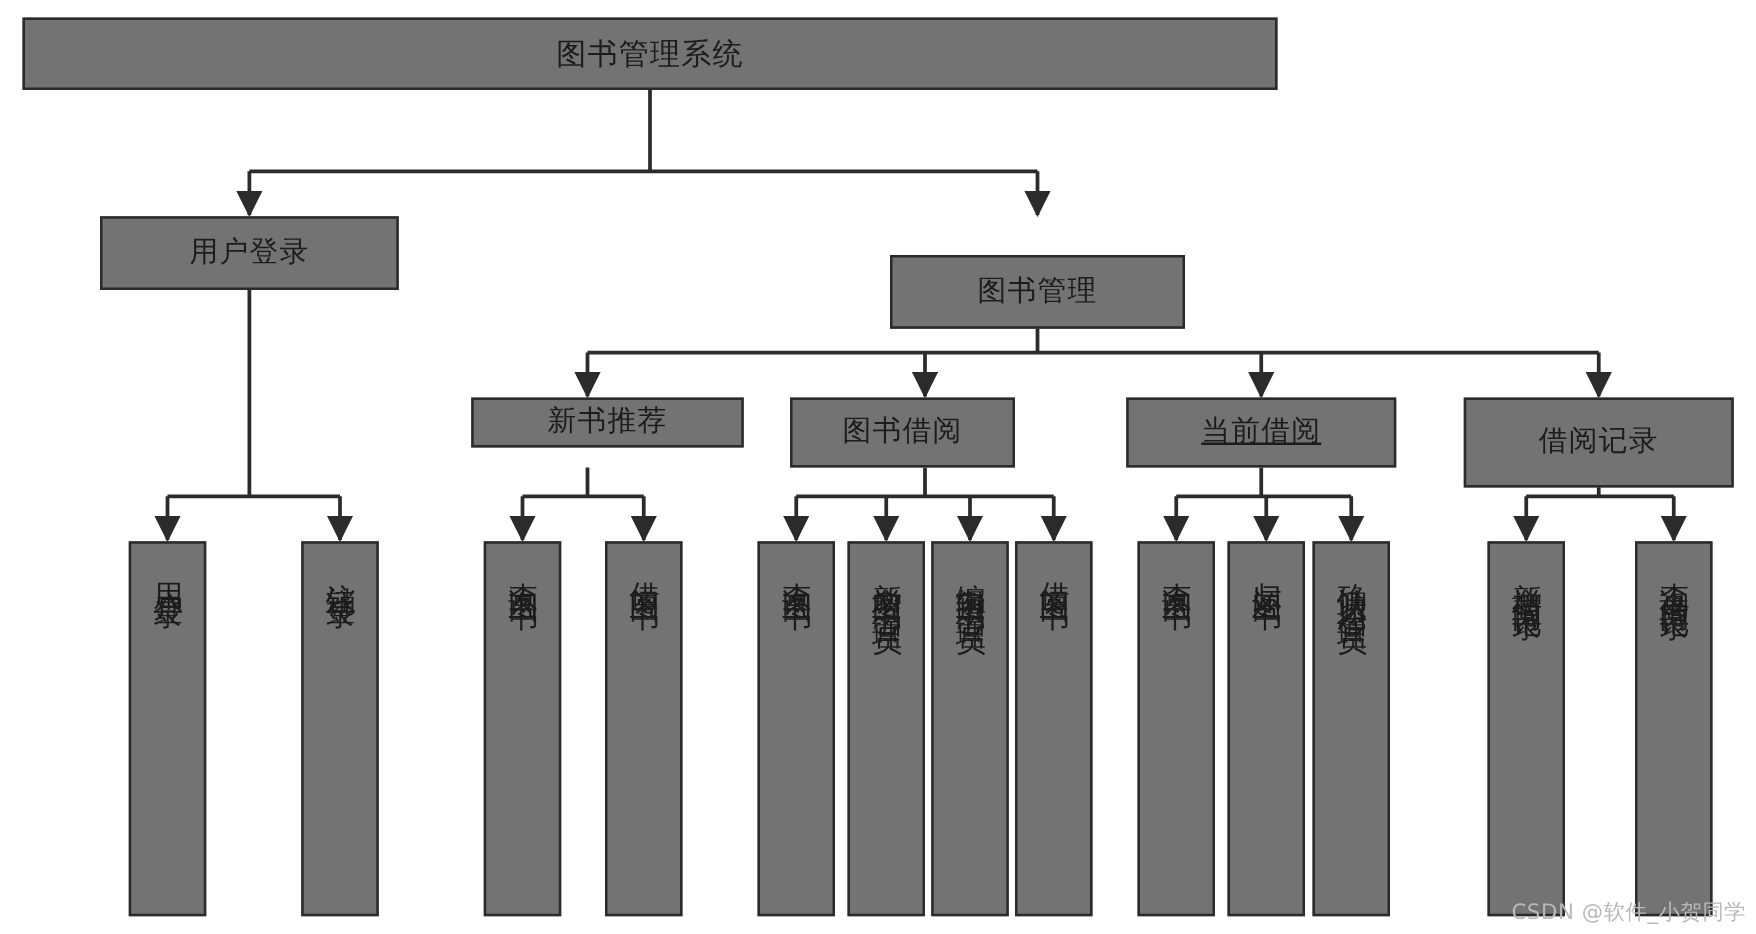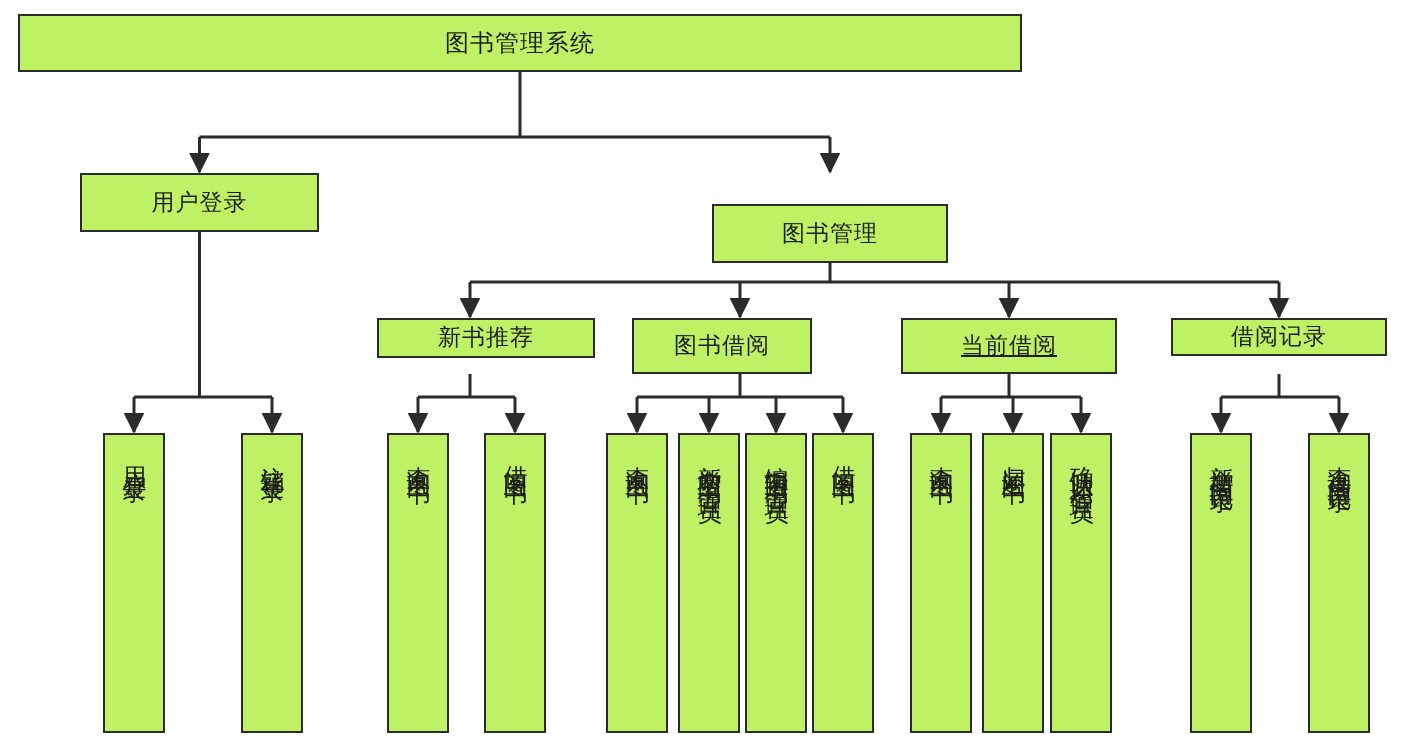--- a/index.html
+++ b/index.html
@@ -22,21 +22,21 @@
     position: absolute;
     left: 0;
     top: 0;
     width: 1405px;
     height: 747px;
     pointer-events: none;
   }
   .node {
     position: absolute;
     box-sizing: border-box;
-    background: #bef264;
+    background: #737373;
     border: 2.5px solid #2b2b2b;
     display: flex;
     align-items: center;
     justify-content: center;
     color: #1c1c1c;
   }
   .node-label {
     display: block;
     text-align: center;
     line-height: 1.12;
@@ -136,21 +136,21 @@
       </div>
       <div class="node horiz" style="left: 377px; top: 318px; width: 218px; height: 40px;">
         <span class="node-label">新书推荐</span>
       </div>
       <div class="node horiz" style="left: 632px; top: 318px; width: 180px; height: 56px;">
         <span class="node-label">图书借阅</span>
       </div>
       <div class="node horiz" style="left: 901px; top: 318px; width: 216px; height: 56px; text-decoration: underline;">
         <span class="node-label">当前借阅</span>
       </div>
-      <div class="node horiz" style="left: 1171px; top: 318px; width: 216px; height: 38px;">
+      <div class="node horiz" style="left: 1171px; top: 318px; width: 216px; height: 72px;">
         <span class="node-label">借阅记录</span>
       </div>
       <div class="node vert" style="left: 103px; top: 433px; width: 62px; height: 300px;">
         <span class="node-label">用户登录</span>
       </div>
       <div class="node vert" style="left: 241px; top: 433px; width: 62px; height: 300px;">
         <span class="node-label">注销登录</span>
       </div>
       <div class="node vert" style="left: 387px; top: 433px; width: 62px; height: 300px;">
         <span class="node-label">查询图书</span>
@@ -180,13 +180,14 @@
         <span class="node-label">确认归还（管理员）</span>
       </div>
       <div class="node vert" style="left: 1190px; top: 433px; width: 62px; height: 300px;">
         <span class="node-label">新增借阅记录</span>
       </div>
       <div class="node vert" style="left: 1308px; top: 433px; width: 62px; height: 300px;">
         <span class="node-label">查询借阅记录</span>
       </div>
     </div>
 
+  <div class="watermark">CSDN @软件_小贺同学</div>
 </div>
 
 </body></html>

